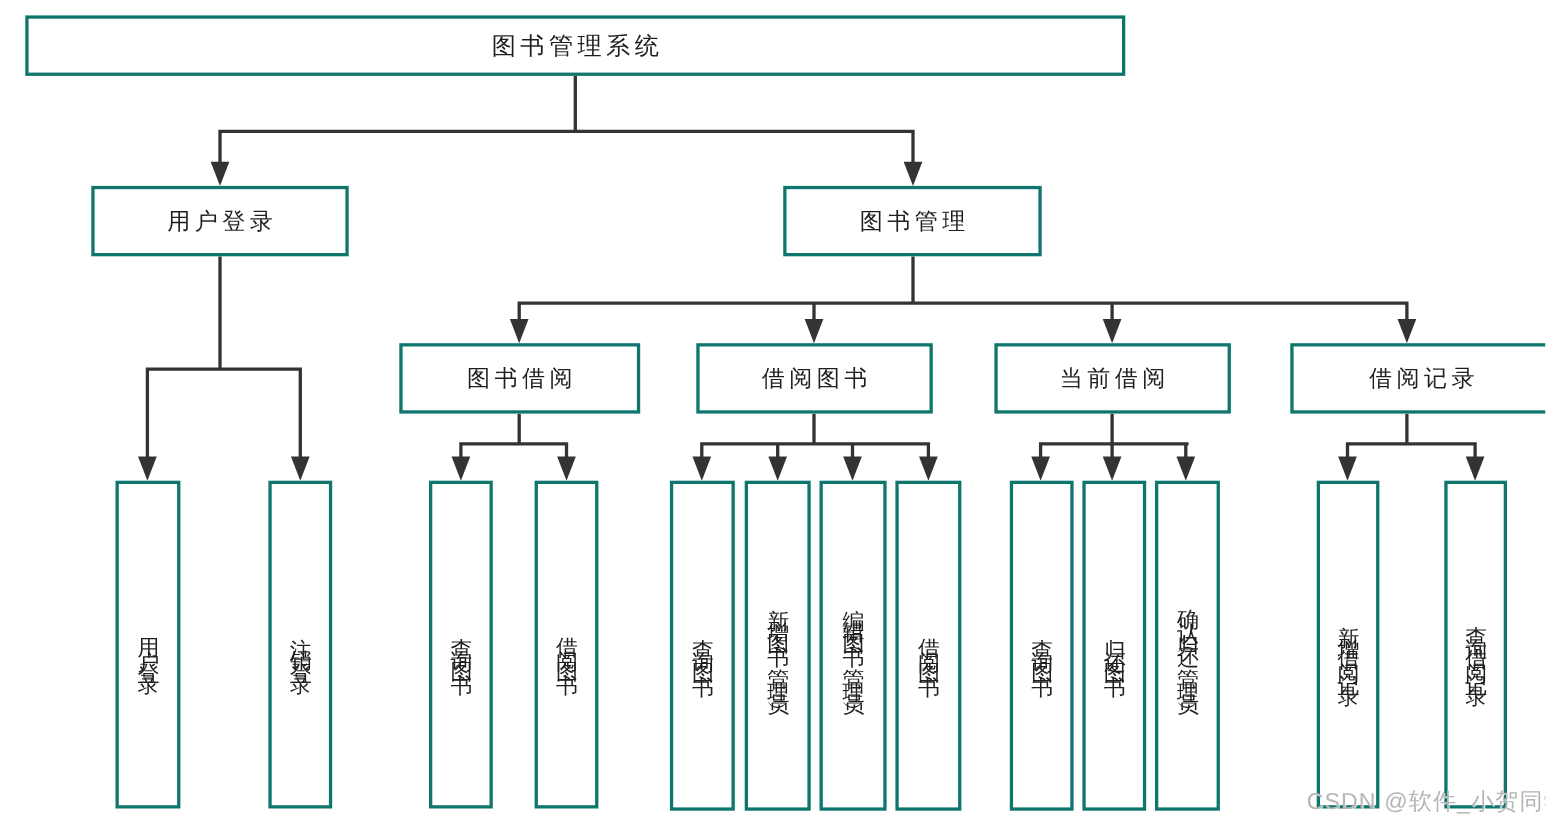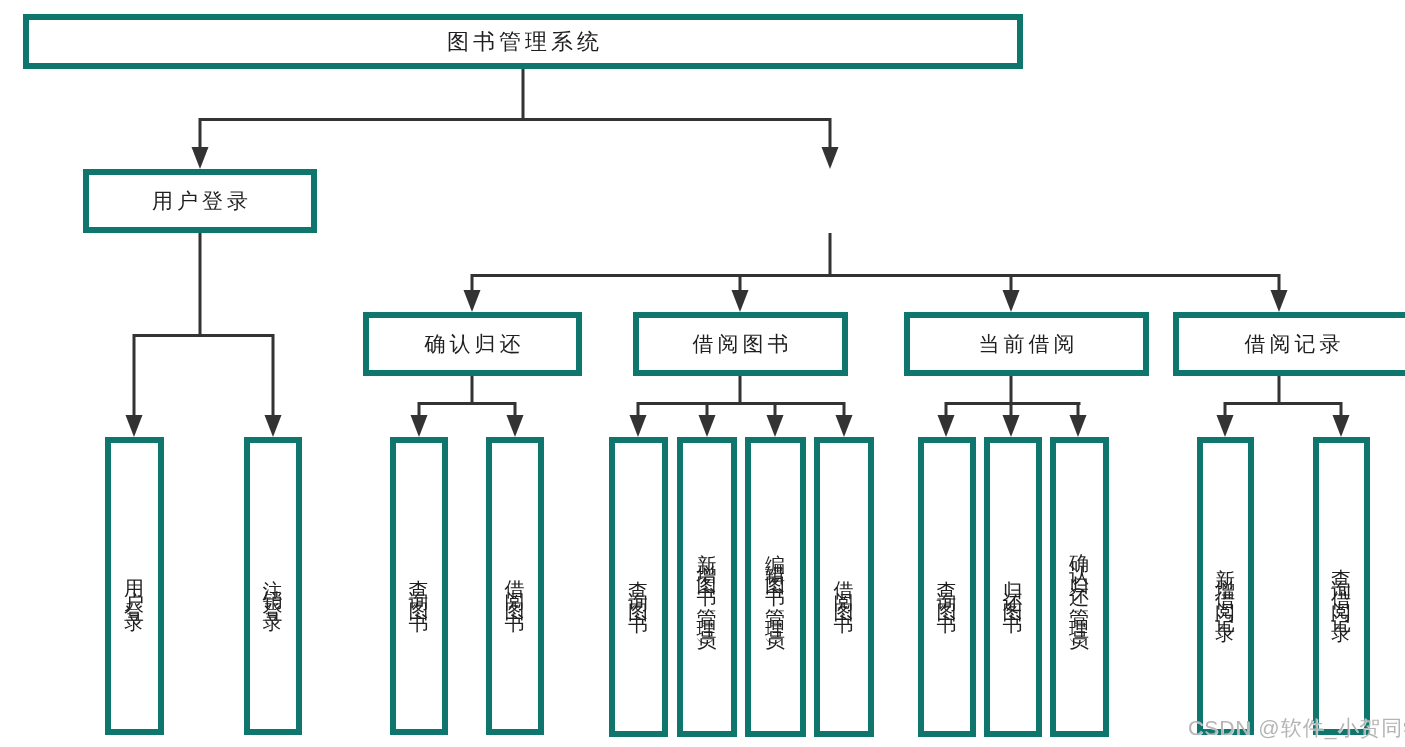--- a/index.html
+++ b/index.html
@@ -17,21 +17,21 @@
   }
   .connectors {
     position: absolute;
     left: 0;
     top: 0;
     pointer-events: none;
   }
   .node {
     position: absolute;
     box-sizing: border-box;
-    border: 6px solid #0f766e;
+    border: 3px solid #0f766e;
     background: #ffffff;
     display: flex;
     align-items: center;
     justify-content: center;
     color: #1f1f1f;
   }
   .hbox span {
     font-size: 21px;
     letter-spacing: 4px;
     white-space: nowrap;
@@ -100,28 +100,31 @@
     </g>
   </svg>
 
   <div class="node hbox node-root" style="left:23px;top:14px;width:1000px;height:55px">
     <span>图书管理系统</span>
   </div>
 
   <div class="node hbox" style="left:83px;top:169px;width:234px;height:64px">
     <span>用户登录</span>
   </div>
+  <div class="node hbox" style="left:712px;top:169px;width:235px;height:64px">
+    <span>图书管理</span>
+  </div>
 
   <div class="node hbox" style="left:363px;top:312px;width:219px;height:64px">
-    <span>确认归还</span>
+    <span>图书借阅</span>
   </div>
   <div class="node hbox" style="left:633px;top:312px;width:215px;height:64px">
     <span>借阅图书</span>
   </div>
-  <div class="node hbox" style="left:904px;top:312px;width:245px;height:64px">
+  <div class="node hbox" style="left:904px;top:312px;width:215px;height:64px">
     <span>当前借阅</span>
   </div>
   <div class="node hbox" style="left:1173px;top:312px;width:239px;height:64px">
     <span>借阅记录</span>
   </div>
 
   <div class="node" style="left:105px;top:437px;width:59px;height:298px">
     <span class="vtext">用户登录</span>
   </div>
   <div class="node" style="left:244px;top:437px;width:58px;height:298px">

